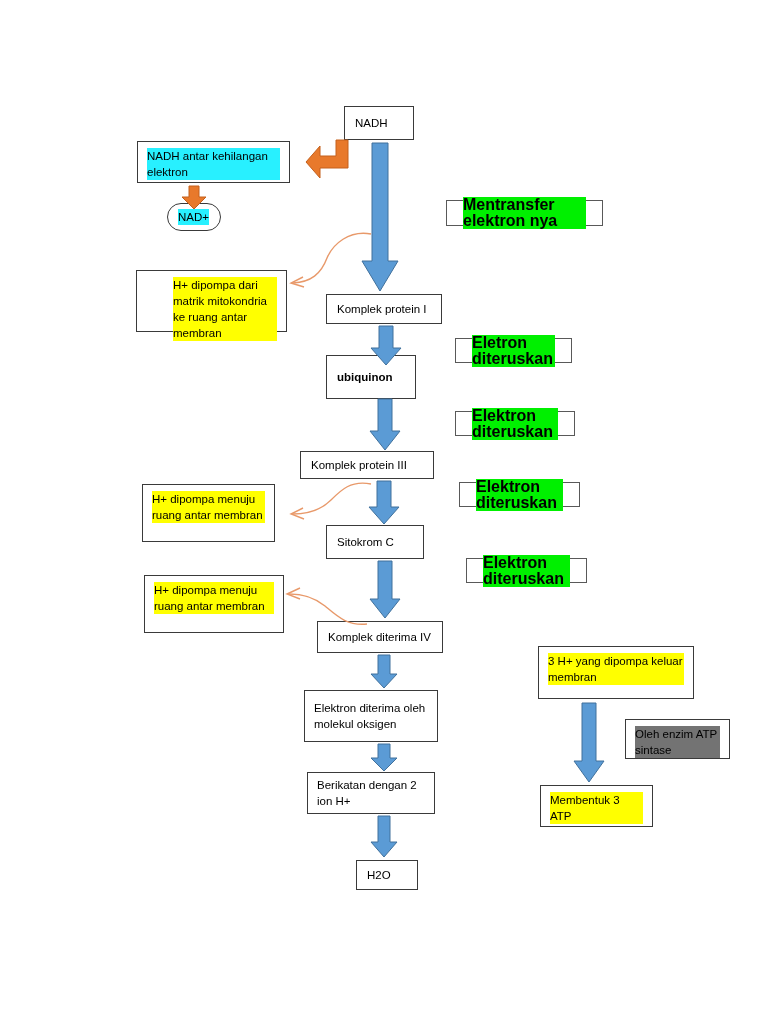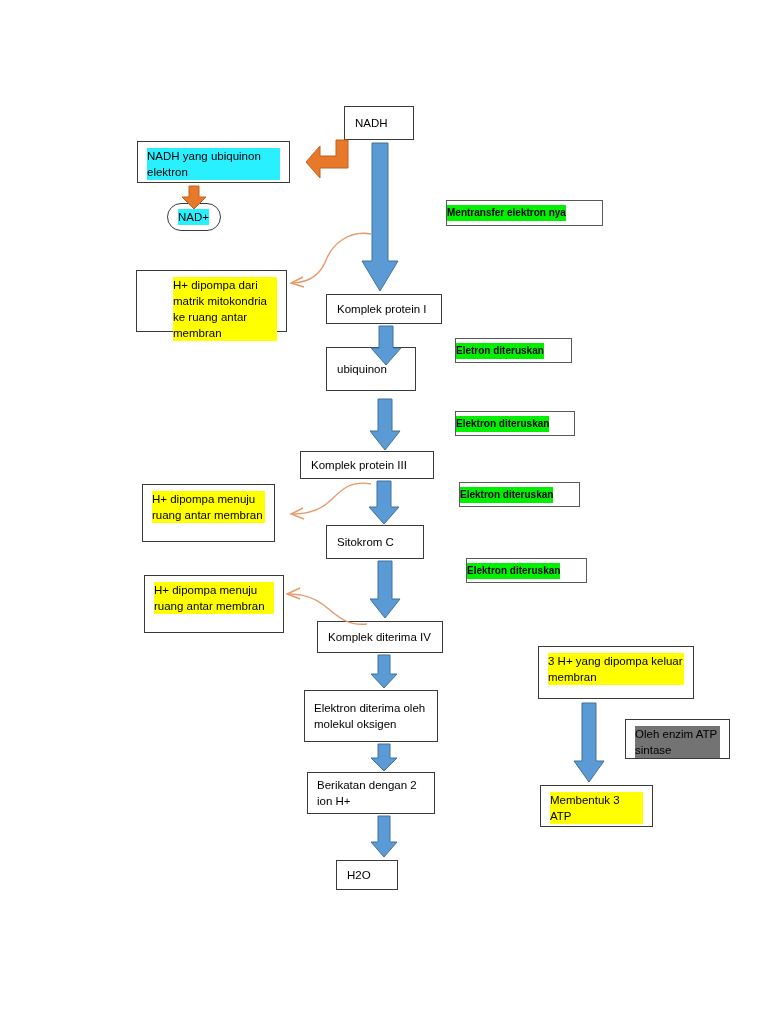--- a/index.html
+++ b/index.html
@@ -36,22 +36,22 @@
   .node .txt {
     display: inline;
   }
   .hl-yellow .txt { background: #ffff00; box-decoration-break: clone; -webkit-box-decoration-break: clone; }
   .hl-cyan   .txt { background: #28f0ff; box-decoration-break: clone; -webkit-box-decoration-break: clone; }
   .hl-green  .txt { background: #00f000; box-decoration-break: clone; -webkit-box-decoration-break: clone; font-weight: 600; }
   .hl-gray   .txt { background: #737373; box-decoration-break: clone; -webkit-box-decoration-break: clone; }
 
   .node.greenbox {
     border: 1px solid #595959;
-    font-size: 10px;
-    padding: 4px 0;
+    font-size: 16px;
+    padding: 4px 16px;
   }
   .node.top-align { align-items: flex-start; }
 
   
   .arrow-svg {
     position: absolute;
     overflow: visible;
   }
   .blue-fill { fill: #5b9bd5; stroke: #41719c; stroke-width: 1; }
   .orange-fill { fill: #e8792b; stroke: #c4601c; stroke-width: 1; }
@@ -64,21 +64,21 @@
 <div id="canvas">
 
   <div class="node center" style="left:344px; top:106px; width:70px; height:34px;">
     <span class="txt">NADH</span>
   </div>
 
   <div class="node center" style="left:326px; top:294px; width:116px; height:30px;">
     <span class="txt">Komplek protein I</span>
   </div>
 
-  <div class="node center" style="left:326px; top:347px; width:90px; height:44px;">
+  <div class="node center" style="left:326px; top:355px; width:90px; height:44px;font-weight:bold;">
     <span class="txt">ubiquinon</span>
   </div>
 
   <div class="node center" style="left:300px; top:451px; width:134px; height:28px;">
     <span class="txt">Komplek protein III</span>
   </div>
 
   <div class="node center" style="left:326px; top:525px; width:98px; height:34px;">
     <span class="txt">Sitokrom C</span>
   </div>
@@ -88,26 +88,26 @@
   </div>
 
   <div class="node" style="left:304px; top:690px; width:134px; height:52px;">
     <span class="txt">Elektron diterima oleh molekul oksigen</span>
   </div>
 
   <div class="node" style="left:307px; top:772px; width:128px; height:42px;">
     <span class="txt">Berikatan dengan 2 ion H+</span>
   </div>
 
-  <div class="node center" style="left:336px; top:860px; width:62px; height:30px;">
+  <div class="node center" style="left:356px; top:860px; width:62px; height:30px;">
     <span class="txt">H2O</span>
   </div>
 
   <div class="node hl-cyan top-align" style="left:137px; top:141px; width:153px; height:42px;">
-    <span class="txt">NADH yang ubiquinon elektron</span>
+    <span class="txt">NADH antar kehilangan elektron</span>
   </div>
 
   <div class="node hl-cyan center" style="left:167px; top:203px; width:54px; height:28px;border-radius:14px;">
     <span class="txt">NAD+</span>
   </div>
 
   <div class="node hl-yellow top-align" style="left:136px; top:270px; width:151px; height:62px;padding-left:36px;">
     <span class="txt">H+ dipompa dari matrik mitokondria ke ruang antar membran</span>
   </div>
 

